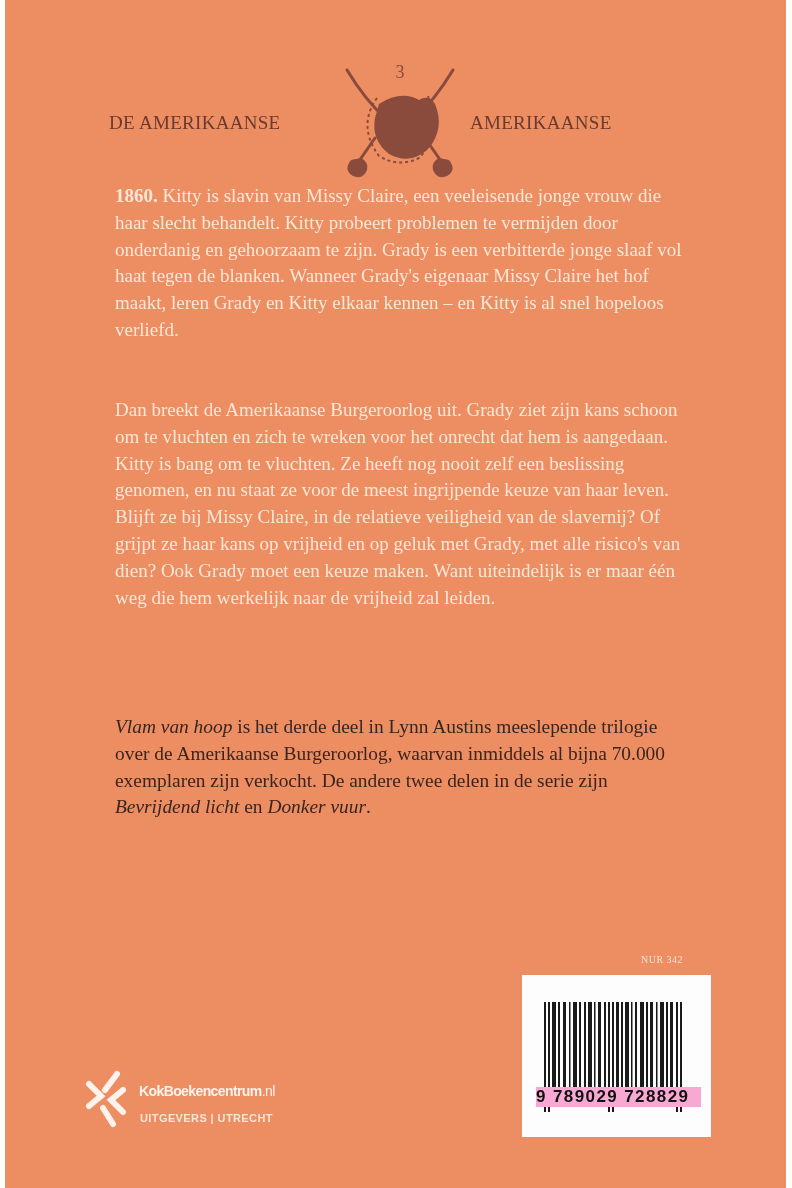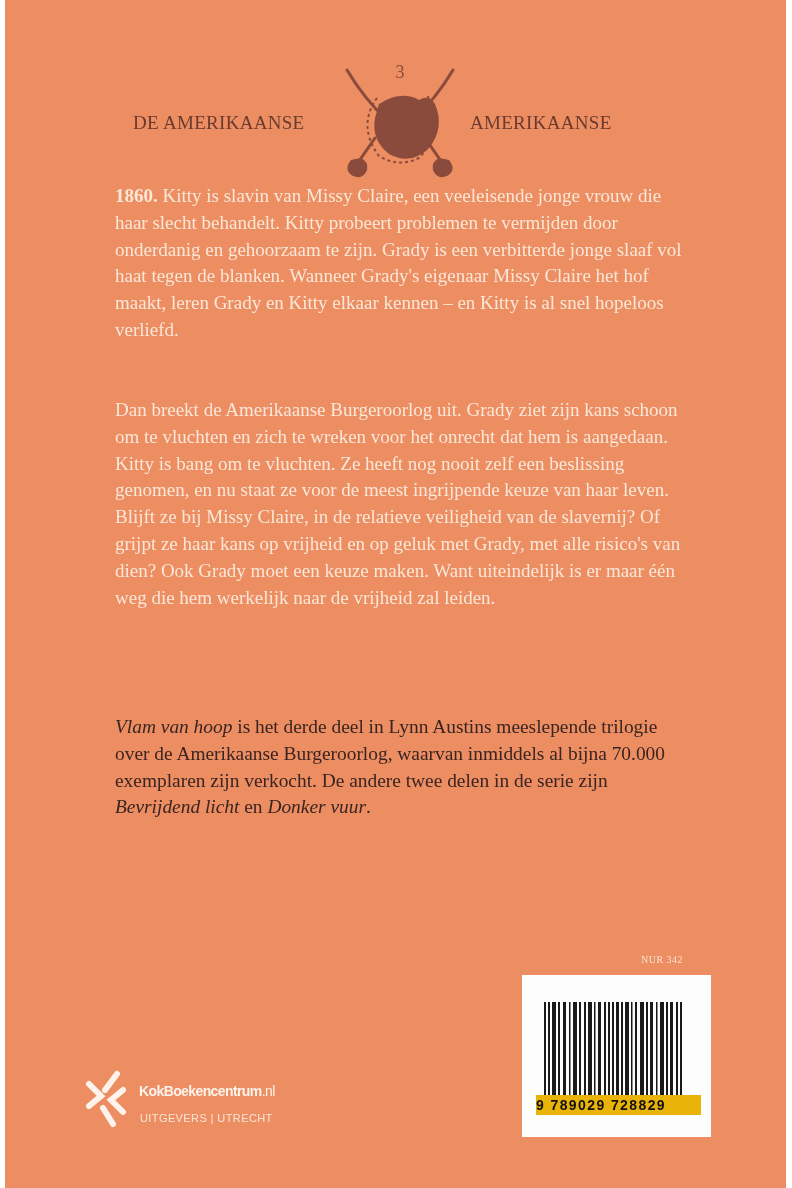--- a/index.html
+++ b/index.html
@@ -8,21 +8,21 @@
     font-family: "DejaVu Serif", "Liberation Serif", serif;
   }
   .cover {
     position: absolute; left: 5px; top: 0; width: 781px; height: 1188px;
     background: #ec8e62;
   }
   .series-left, .series-right {
     position: absolute; top: 112px; font-family: "Liberation Serif", serif;
     font-size: 19px; letter-spacing: 0.3px; color: #6b3a2f;
   }
-  .series-left { left: 128px; text-align: right; }
+  .series-left { left: 104px; text-align: right; }
   .series-right { left: 465px; }
   .emblem { position: absolute; left: 330px; top: 60px; width: 130px; height: 124px; }
   .emblem-number {
     position: absolute; left: 0; width: 130px; top: 2px; text-align: center;
     font-family: "Liberation Serif", serif; font-size: 18px; color: #8a4a3c;
   }
   .body-text {
     position: absolute; left: 110px; width: 580px; font-family: "Liberation Serif", serif;
     font-size: 19px; line-height: 26.8px; color: #fbe7d8; margin: 0;
   }
@@ -34,34 +34,34 @@
   .nur {
     position: absolute; left: 636px; top: 954px; font-family: "Liberation Serif", serif;
     font-size: 10px; color: #fbe2d2; letter-spacing: 0.5px;
   }
   .barcode-box {
     position: absolute; left: 517px; top: 975px; width: 189px; height: 162px;
     background: #fdfdfd; box-sizing: border-box;
   }
   .barcode-bars { position: absolute; left: 22px; top: 27px; width: 140px; height: 110px; }
   .barcode-number {
-    position: absolute; left: 14px; top: 120px; width: 165px; font-family: "Liberation Sans", sans-serif;
-    font-weight: bold; font-size: 14px; letter-spacing: 1.4px; color: #111; background: #eab308;
+    position: absolute; left: 14px; top: 112px; width: 165px; font-family: "Liberation Sans", sans-serif;
+    font-weight: bold; font-size: 17px; letter-spacing: 1.4px; color: #111; background: #f9a8d4;
     line-height: 20px;
   }
   .logo { position: absolute; left: 78px; top: 1068px; }
   .logo-icon { position: absolute; left: 0; top: 0; width: 44px; height: 62px; }
   .logo-name {
     position: absolute; left: 56px; top: 15px; font-family: "Liberation Sans", sans-serif;
     font-size: 14px; font-weight: bold; color: #fdf3ec; letter-spacing: -0.6px; white-space: nowrap;
   }
   .logo-name .tld { font-weight: normal; }
   .logo-sub {
     position: absolute; left: 57px; top: 44px; font-family: "Liberation Sans", sans-serif;
-    font-size: 11px; color: #fbe5d8; letter-spacing: 0.4px; white-space: nowrap;
+    font-size: 11px; color: #fbe5d8; letter-spacing: 0.4px; white-space: nowrap; font-weight: bold;
   }
 </style>
 </head>
 <body>
 
 <div class="cover">
 
   <div class="series-left">DE AMERIKAANSE</div>
 
   <div class="emblem">

